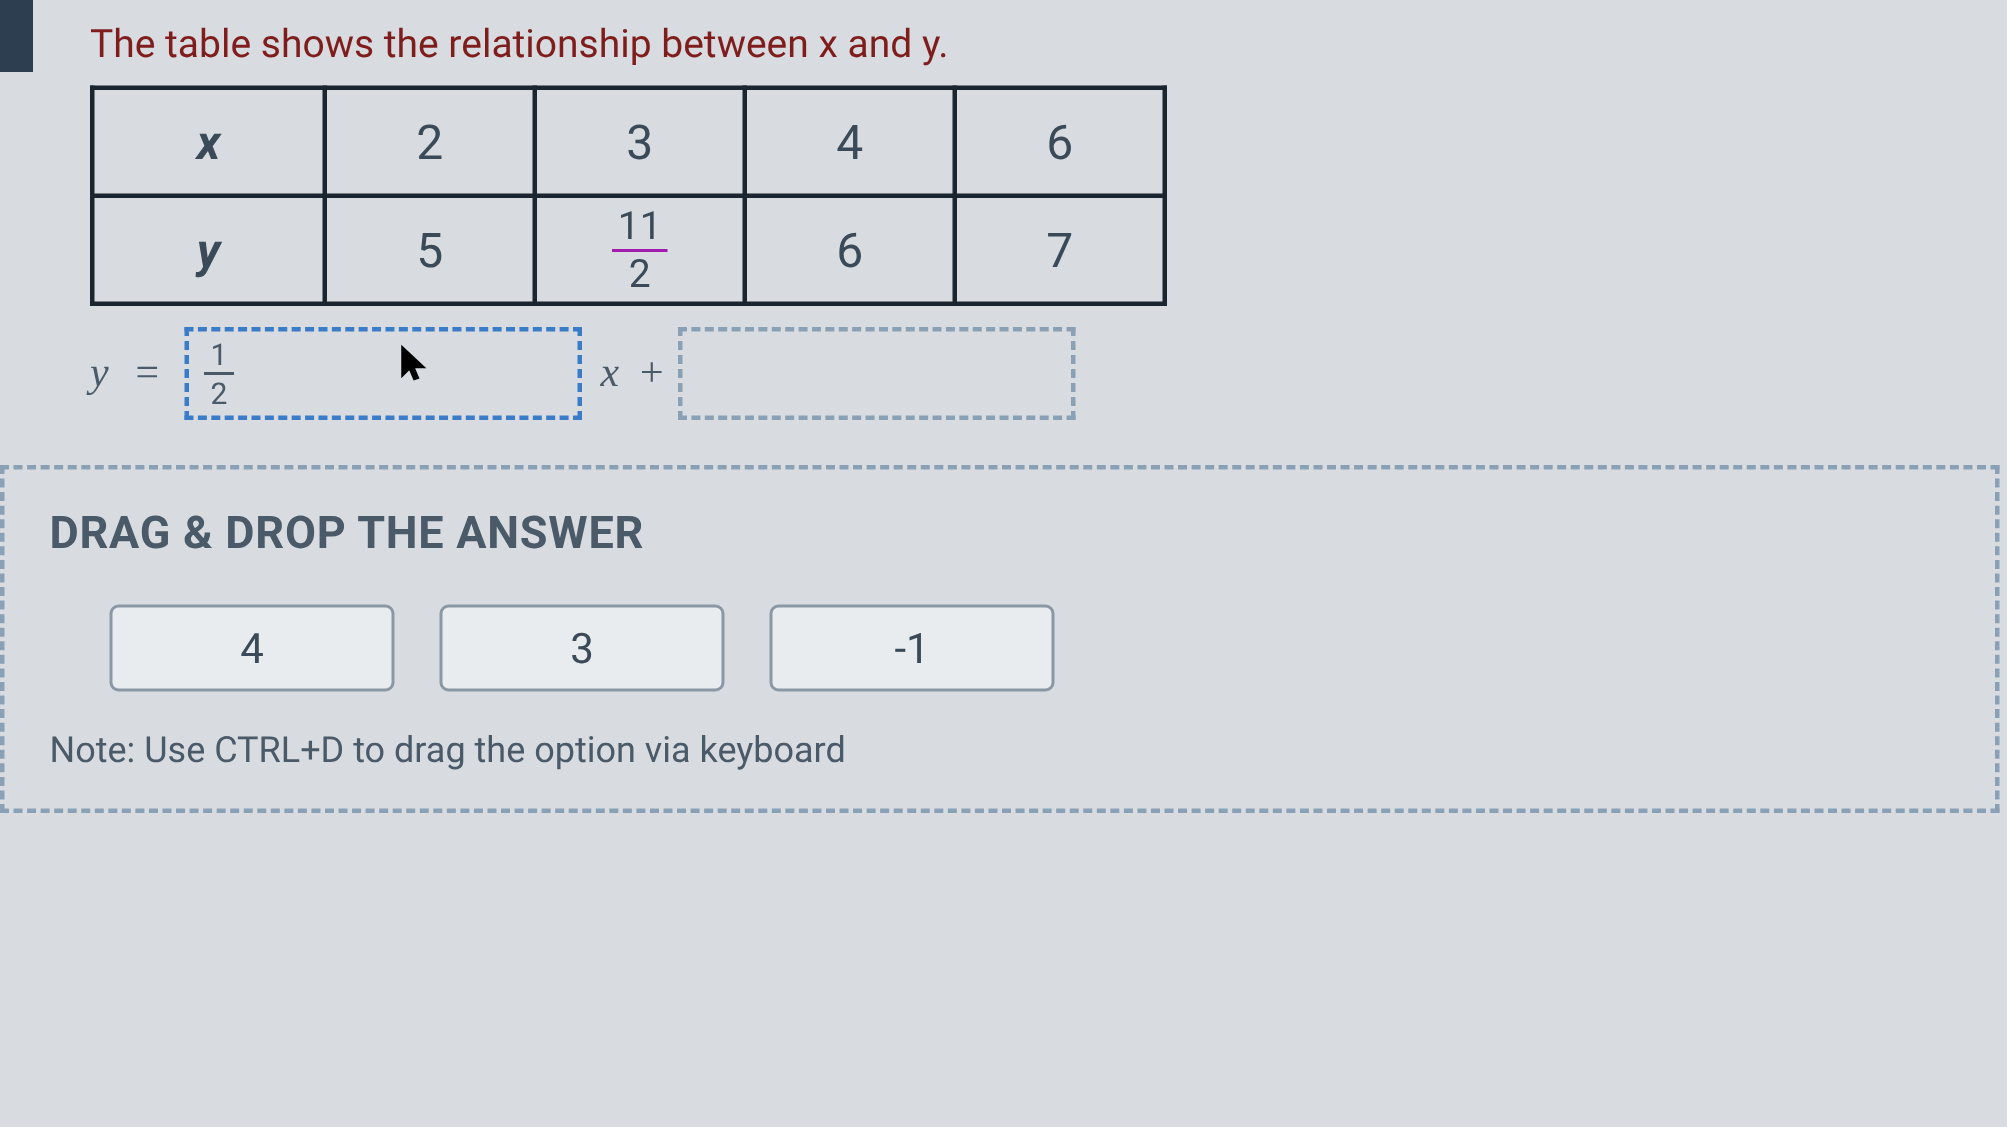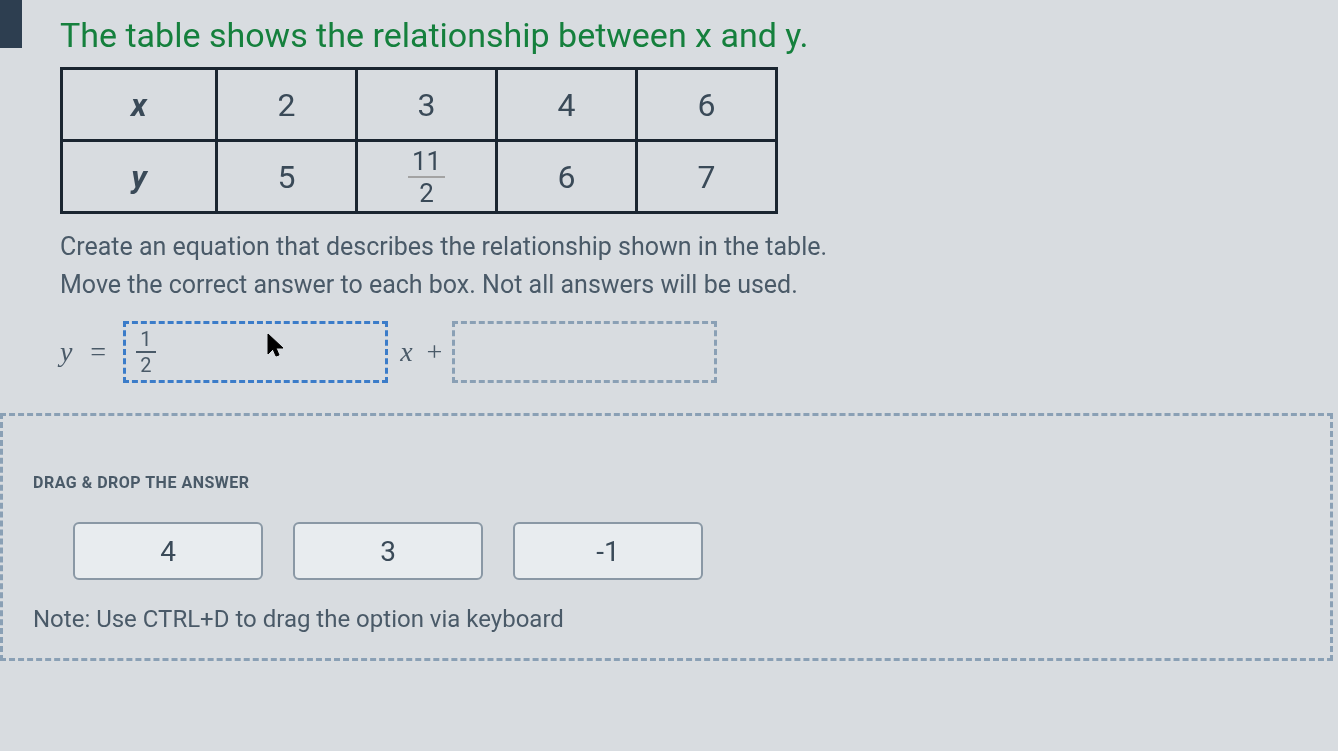--- a/index.html
+++ b/index.html
@@ -22,22 +22,22 @@
       top: 0;
       width: 22px;
       height: 48px;
       background: #2d3e50;
     }
     .content {
       padding-left: 60px;
       padding-right: 10px;
     }
     .question-text {
-      font-size: 34px;
-      color: #15803d;
+      font-size: 26px;
+      color: #7f1d1d;
       margin-bottom: 12px;
       margin-top: 5px;
     }
     .data-table {
       border-collapse: collapse;
       margin-bottom: 14px;
     }
     .data-table td {
       border: 3px solid #1a2530;
       text-align: center;
@@ -54,21 +54,21 @@
     }
     .fraction {
       display: inline-flex;
       flex-direction: column;
       align-items: center;
       vertical-align: middle;
       line-height: 1;
     }
     .fraction .num {
       padding: 0 4px 2px 4px;
-      border-bottom: 2px solid #a3a3a3;
+      border-bottom: 2px solid #a21caf;
       font-size: 26px;
     }
     .fraction .den {
       padding: 2px 4px 0 4px;
       font-size: 26px;
     }
     .instruction {
       font-size: 25px;
       color: #4a5a68;
       line-height: 1.5;
@@ -128,26 +128,25 @@
     .eq-plus {
       font-family: Georgia, serif;
     }
     .drag-area {
       border: 3px dashed #8aa0b5;
       margin-right: 5px;
       padding: 25px 30px;
       border-top-style: dashed;
     }
     .drag-title {
-      font-size: 16px;
+      font-size: 30px;
       font-weight: bold;
       color: #4a5a68;
       margin-bottom: 30px;
       letter-spacing: 0.5px;
-      margin-top: 32px;
     }
     .options-row {
       display: flex;
       gap: 30px;
       margin-bottom: 25px;
       padding-left: 40px;
     }
     .option-chip {
       border: 2px solid #8a98a5;
       border-radius: 6px;
@@ -193,24 +192,20 @@
           <span class="num">11</span>
           <span class="den">2</span>
         </span>
       </td>
       <td>6</td>
       <td>7</td>
     </tr>
   </tbody>
     </table>
 
-  <div class="instruction">
-    <div>Create an equation that describes the relationship shown in the table.</div>
-    <div>Move the correct answer to each box. Not all answers will be used.</div>
-  </div>
 
   <div class="equation-row">
     <span class="eq-y">y</span>
     <span class="eq-eq">=</span>
     <span class="drop-zone active" style="position:relative;">
       <span class="fraction">
         <span class="num">1</span>
         <span class="den">2</span>
       </span>
       <span class="cursor" style="left:140px; top:8px;">

